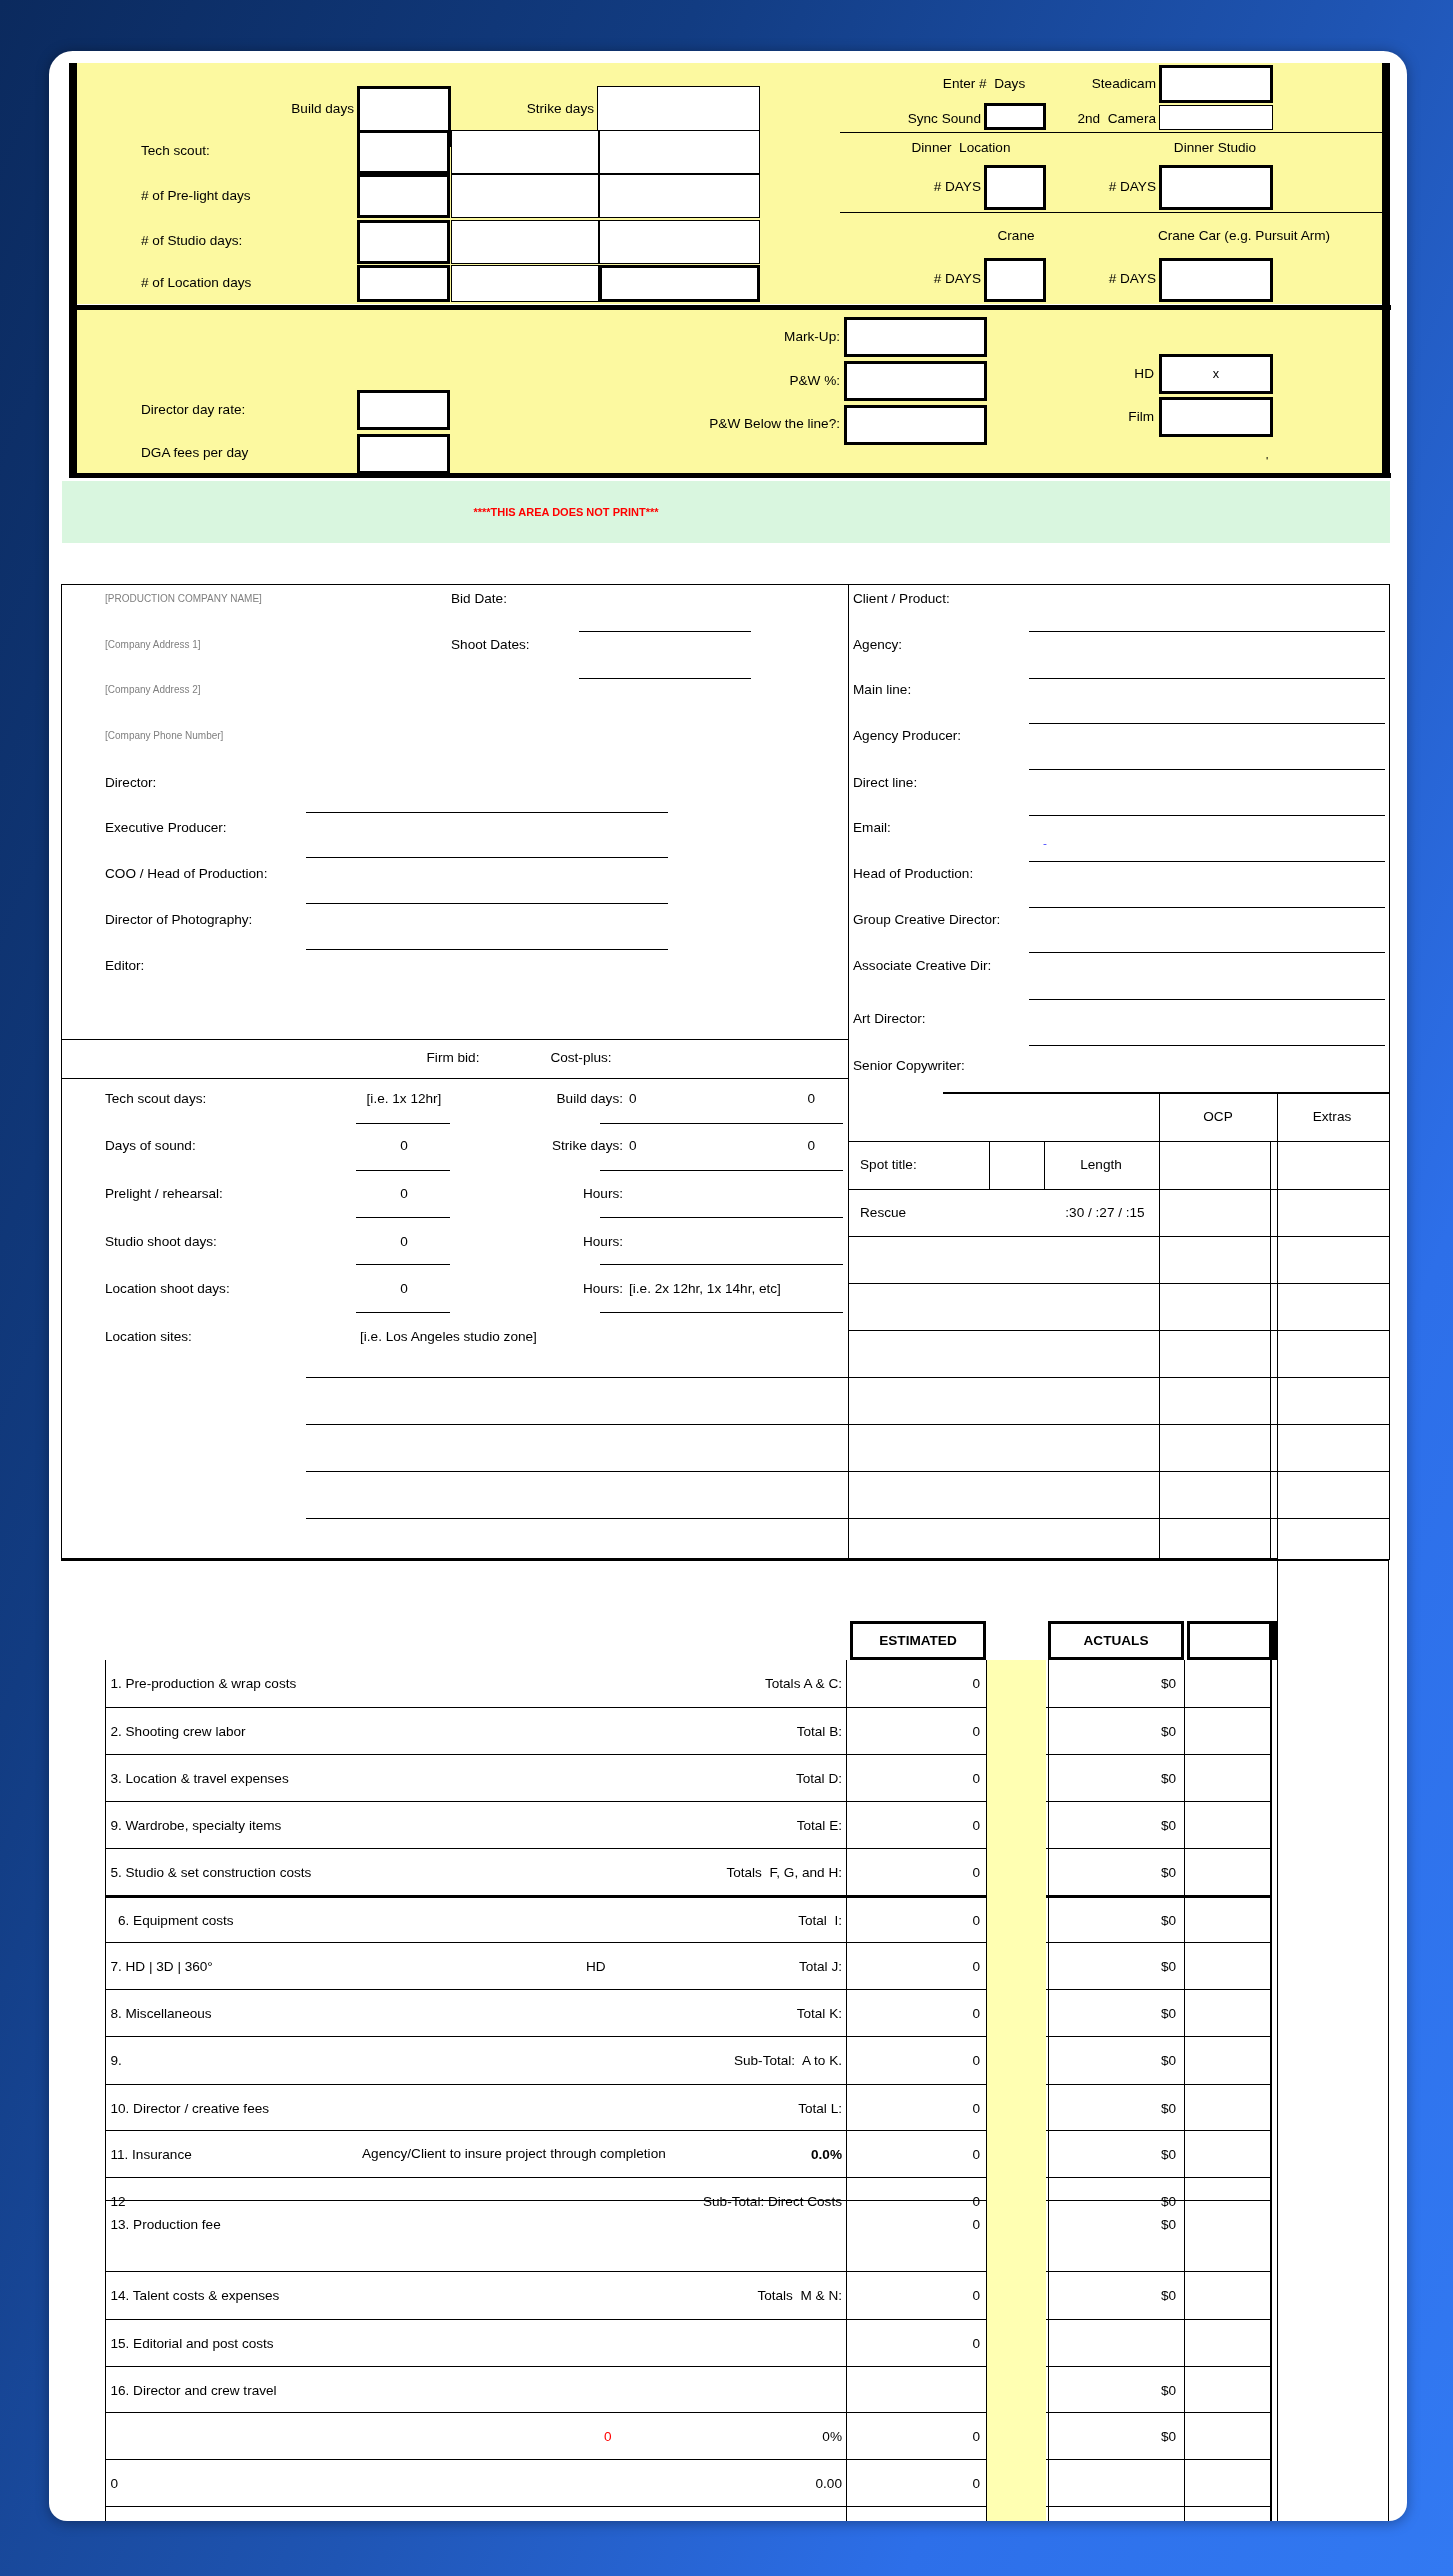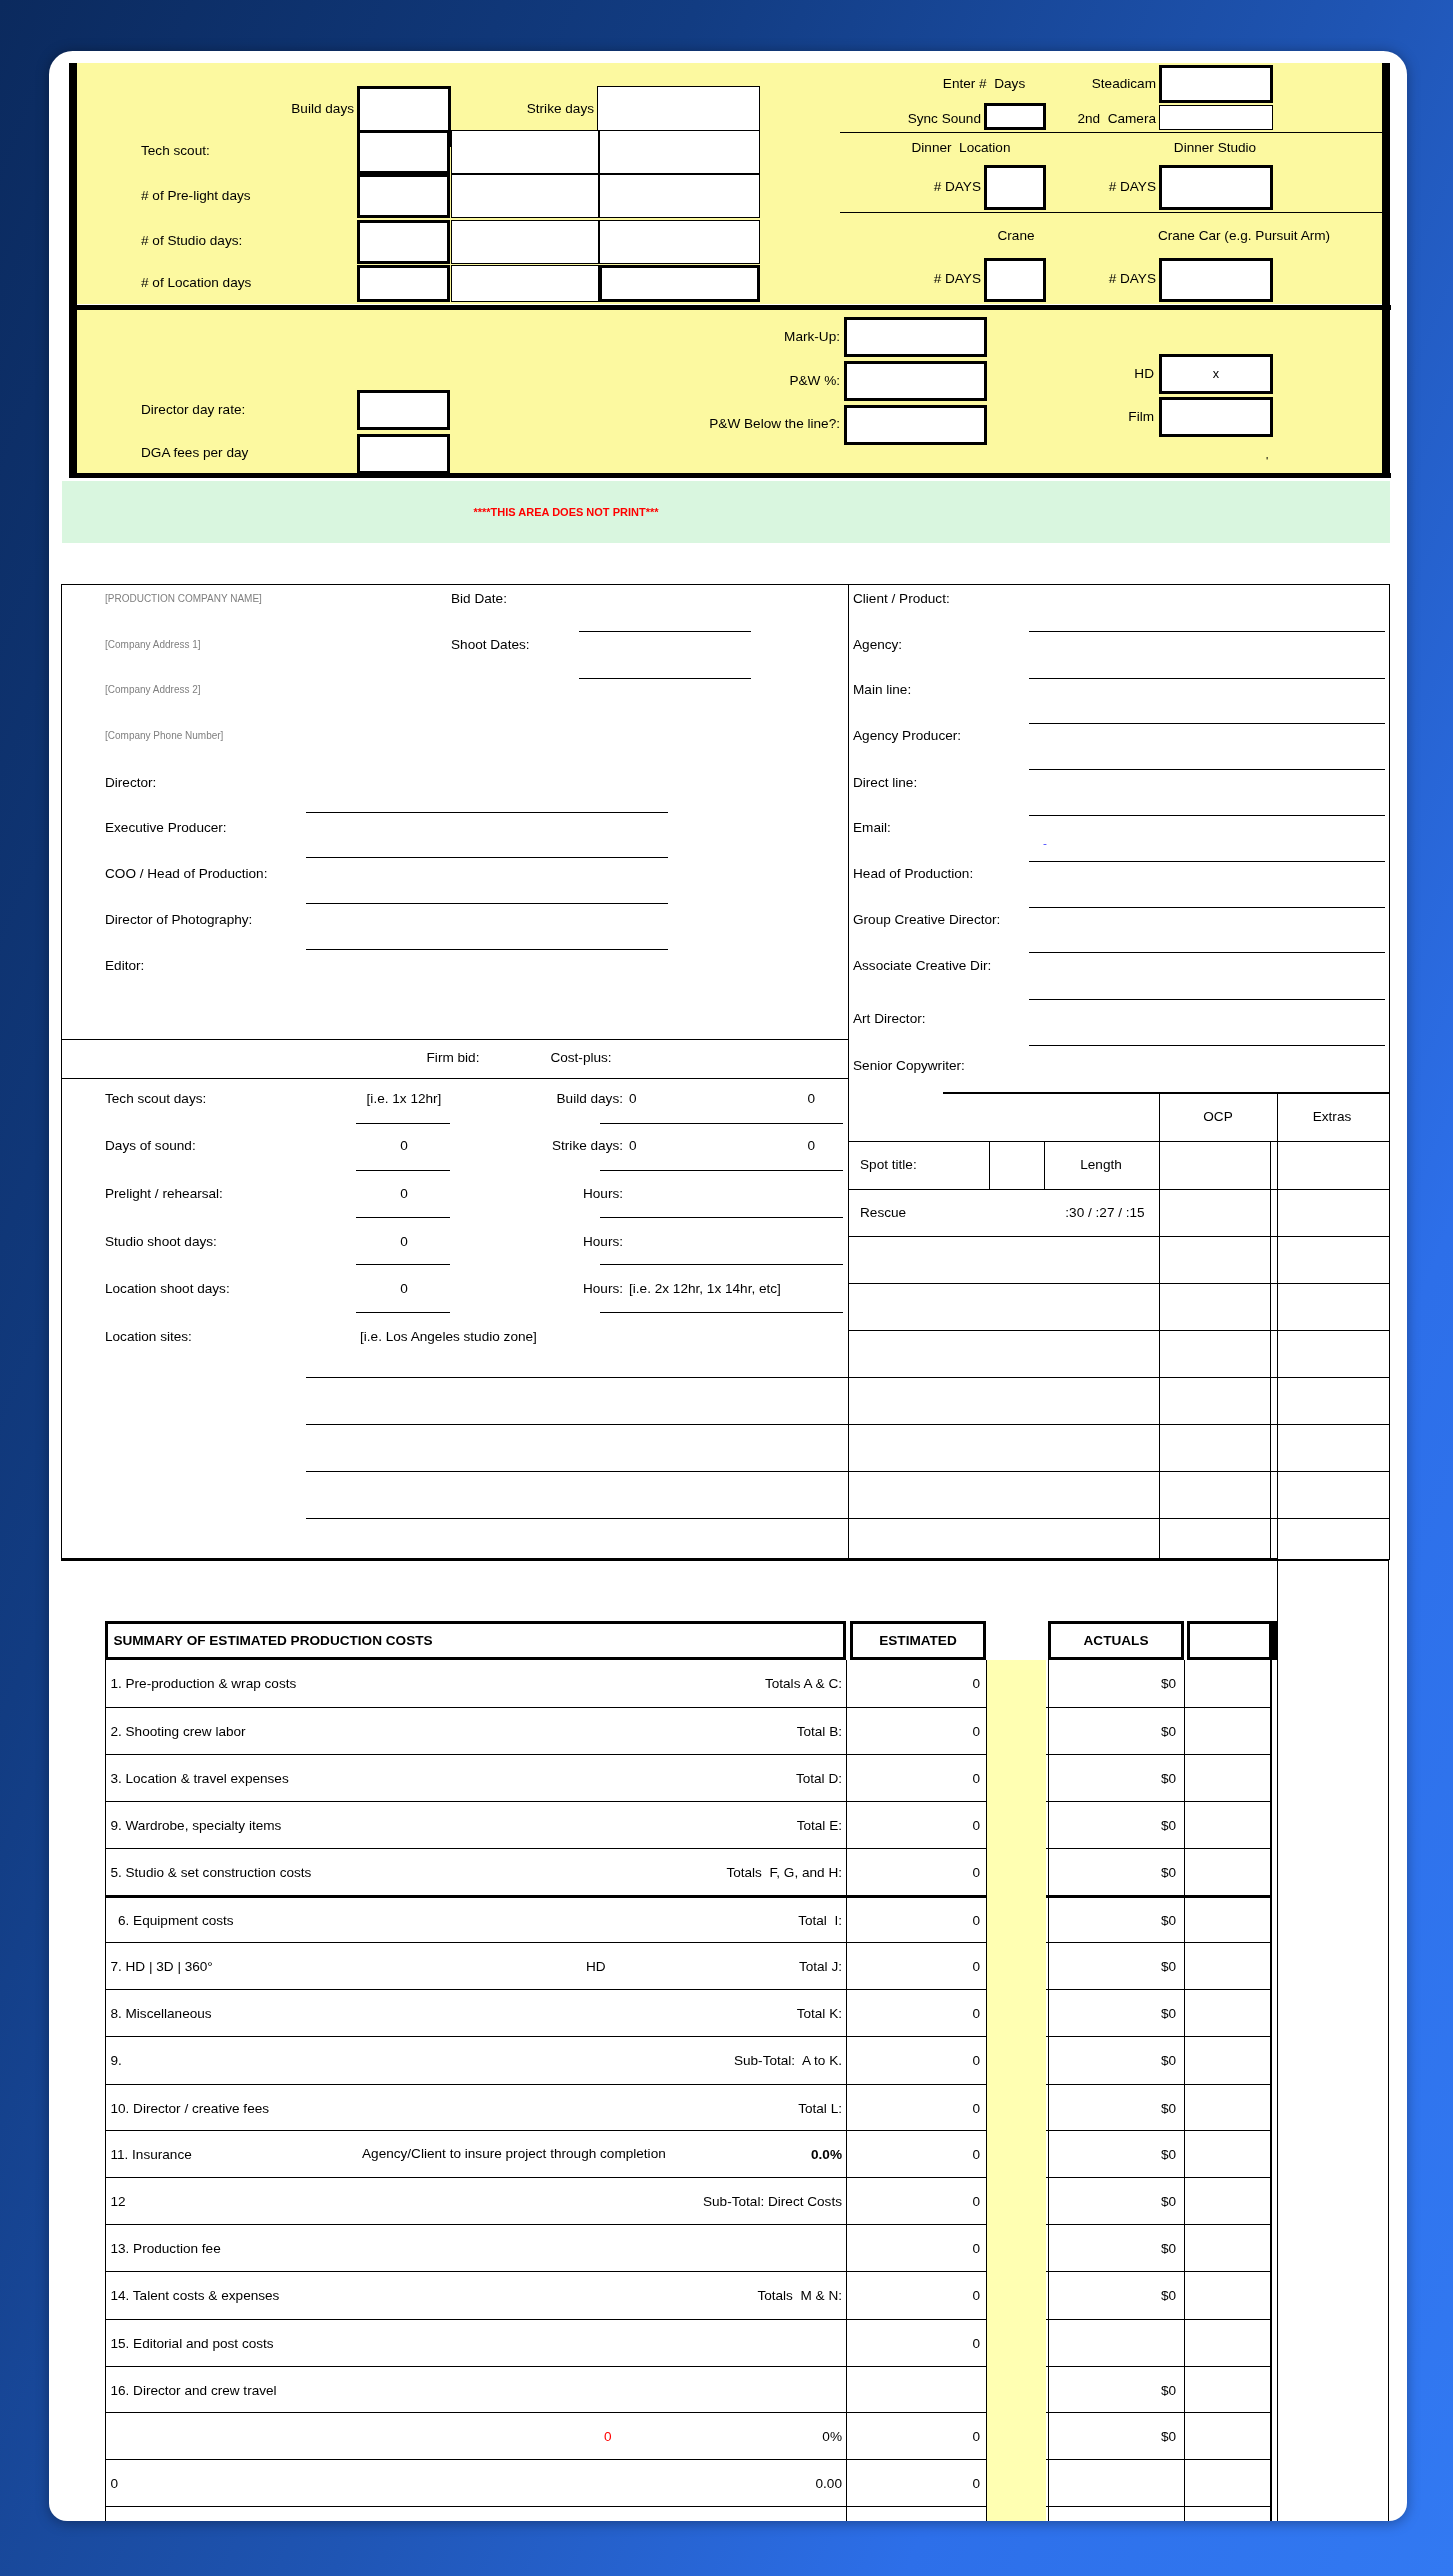--- a/index.html
+++ b/index.html
@@ -131,23 +131,20 @@
   <div class="t" style="left:860px;top:1204px;">Rescue</div>
   <div class="t tc" style="left:1105px;top:1204px;">:30 / :27 / :15</div>
   <div class="vl" style="left:1159px;top:1093px;height:467px;"></div>
   <div class="vl" style="left:1270px;top:1141px;height:419px;"></div>
   <div class="vl" style="left:1277px;top:1093px;height:1428px;"></div>
   <div class="vl" style="left:1388px;top:1560px;height:961px;"></div>
   <div class="vl" style="left:989px;top:1141px;height:48px;"></div>
   <div class="vl" style="left:1044px;top:1141px;height:48px;"></div>
   <div id="gridLines"></div>
 
-  <div class="hdrbox" style="left:105px;top:1621px;width:741px;height:39px;padding-left:5.4px;">
-    <span>SUMMARY OF ESTIMATED PRODUCTION COSTS</span>
-  </div>
   <div class="hdrbox" style="left:850px;top:1621px;width:136px;height:39px;justify-content:center;">
     <span>ESTIMATED</span>
   </div>
   <div class="hdrbox" style="left:1048px;top:1621px;width:136px;height:39px;justify-content:center;">
     <span>ACTUALS</span>
   </div>
   <div class="hdrbox" style="left:1187px;top:1621px;width:90px;height:39px;border-right-width:8.2px;"></div>
 
   <div id="summaryRows" style="position:absolute;left:105px;top:1660px;width:1165px;height:861px;overflow:hidden;">
       <div class="srow" style="top:0px;border-top:none;">
@@ -217,21 +214,21 @@
         <span class="cell b" style="right:428px;">0.0%</span>
         <span class="cell " style="right:290px;">0</span>
         <span class="cell " style="right:94px;">$0</span>
       </div>
       <div class="srow" style="top:517px;border-top:1.8px solid #000;">
         <span class="cell " style="left:5.4px;">12</span>
         <span class="cell " style="right:428px;">Sub-Total: Direct Costs</span>
         <span class="cell " style="right:290px;">0</span>
         <span class="cell " style="right:94px;">$0</span>
       </div>
-      <div class="srow" style="top:564px;border-top:1.8px solid #000;padding-left:24px;">
+      <div class="srow" style="top:540px;border-top:1.8px solid #000;padding-left:24px;">
         <span class="cell " style="left:5.4px;">13. Production fee</span>
         <span class="cell " style="right:290px;">0</span>
         <span class="cell " style="right:94px;">$0</span>
       </div>
       <div class="srow" style="top:611px;border-top:1.8px solid #000;">
         <span class="cell " style="left:5.4px;">14. Talent costs &amp; expenses</span>
         <span class="cell " style="right:428px;">Totals  M &amp; N:</span>
         <span class="cell " style="right:290px;">0</span>
         <span class="cell " style="right:94px;">$0</span>
       </div>

